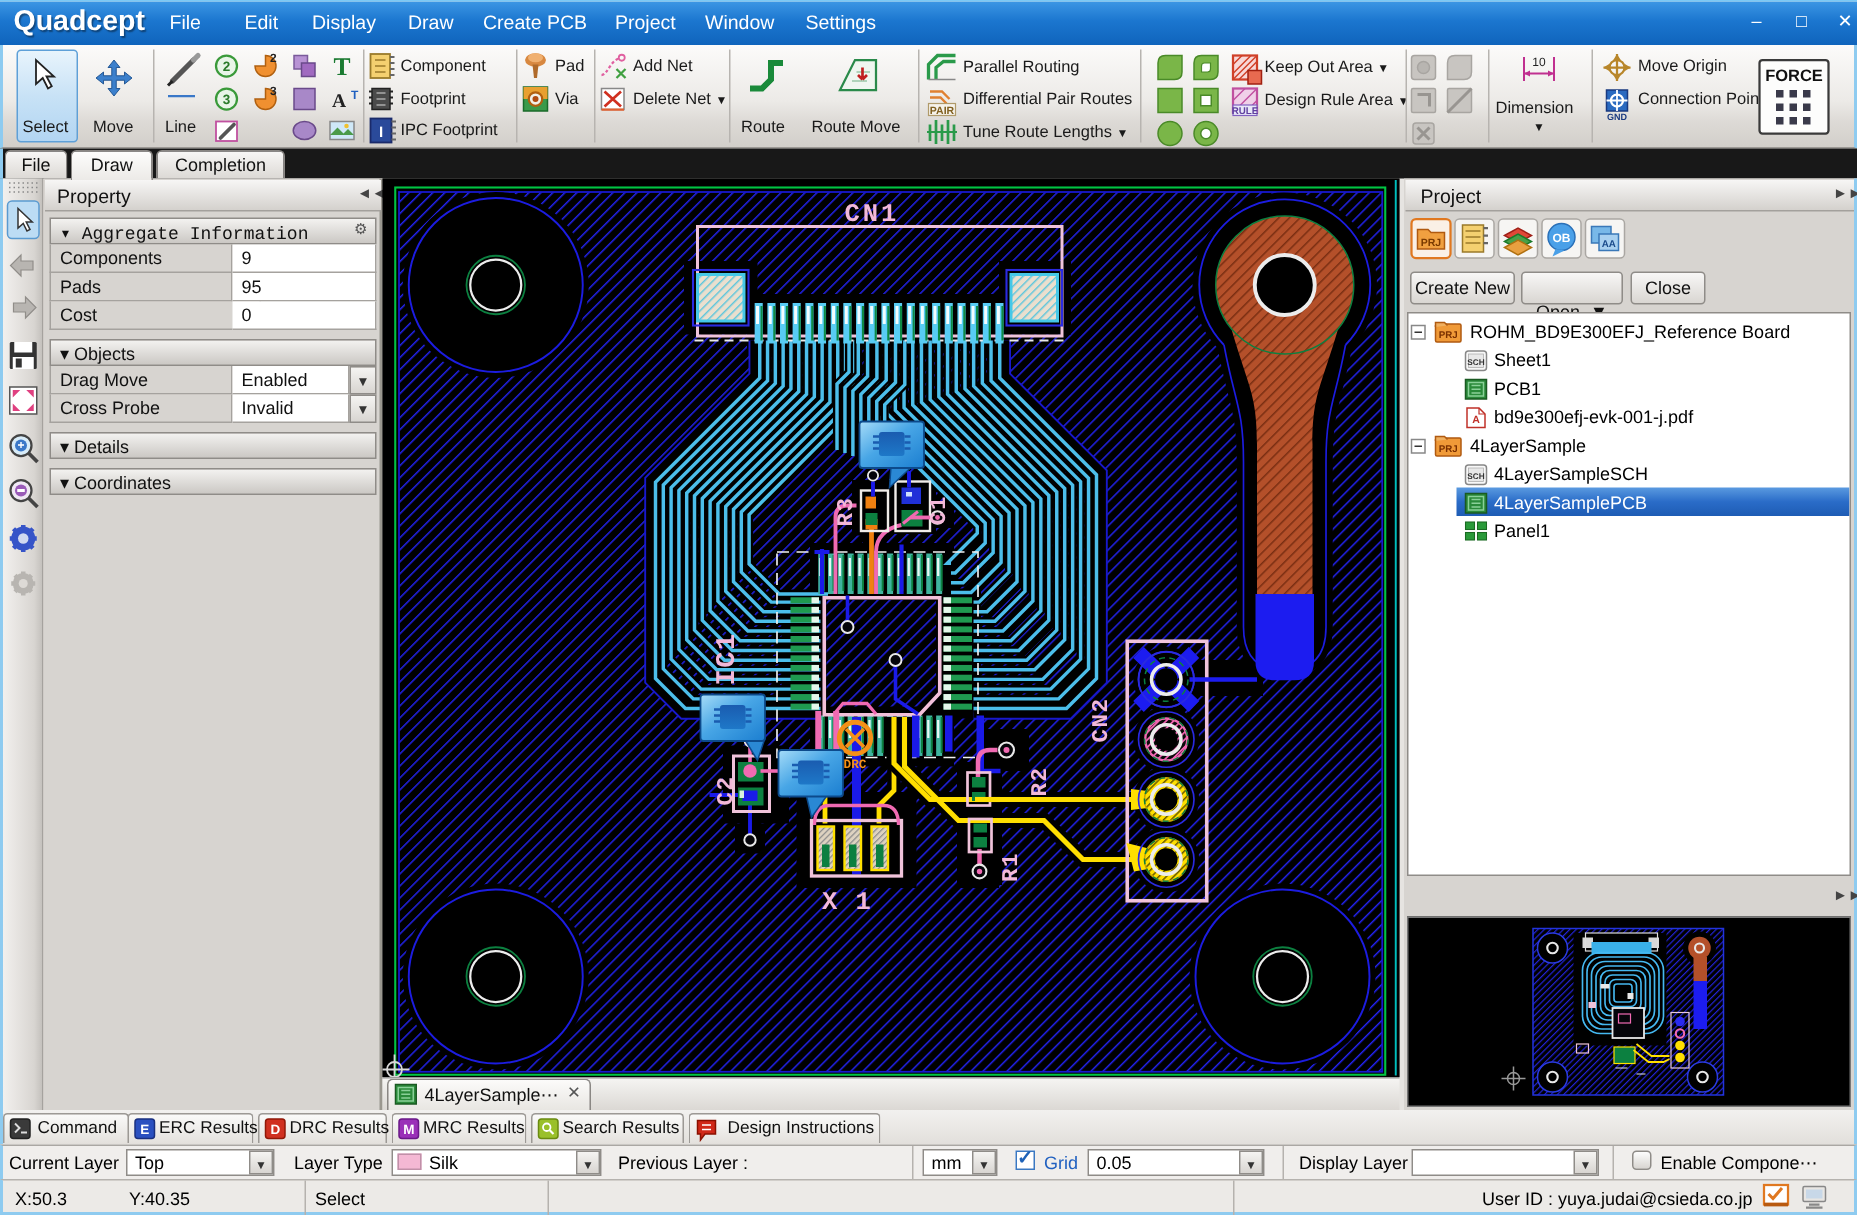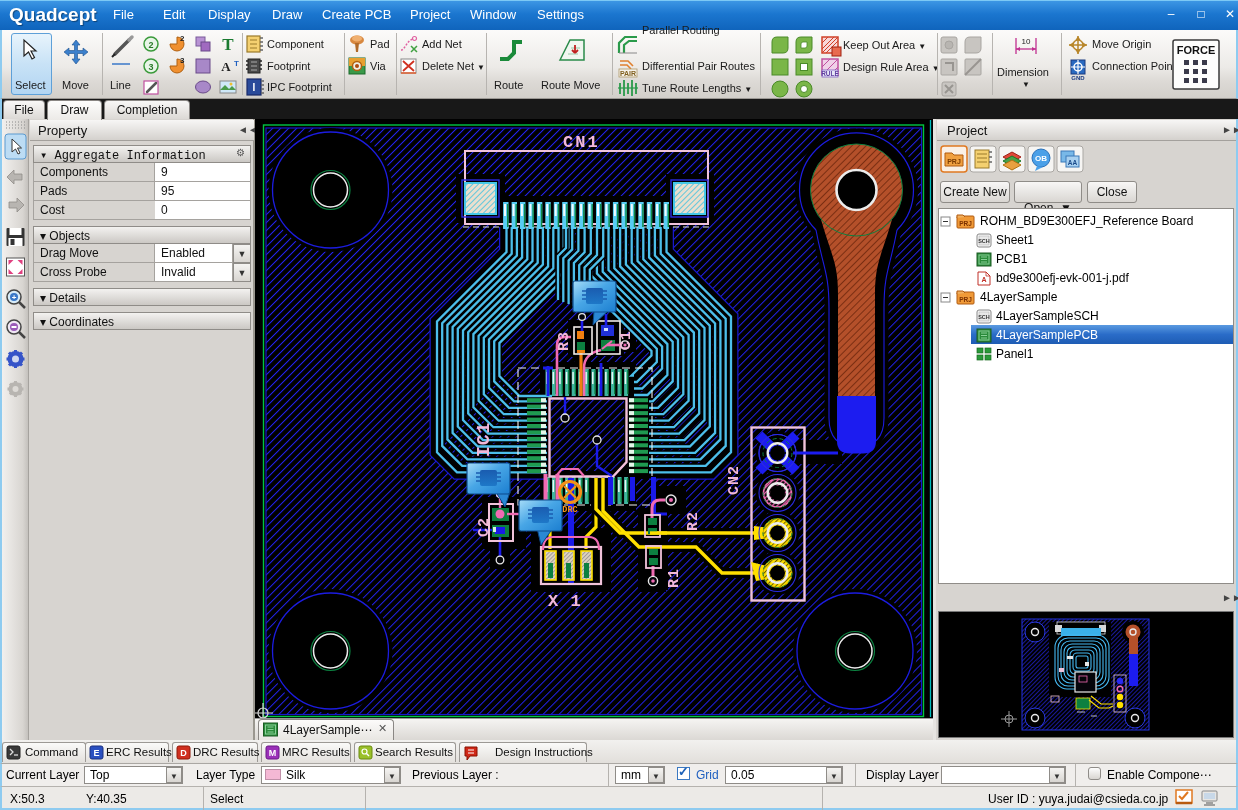--- a/index.html
+++ b/index.html
@@ -70,21 +70,21 @@
   <div class="abs tlabel" style="left:110px;top:79px;">Line</div>
   <div class="abs tlabel" style="left:267px;top:38px;">Component</div>
   <div class="abs tlabel" style="left:267px;top:60px;">Footprint</div>
   <div class="abs tlabel" style="left:267px;top:81px;">IPC Footprint</div>
   <div class="abs tlabel" style="left:370px;top:38px;">Pad</div>
   <div class="abs tlabel" style="left:370px;top:60px;">Via</div>
   <div class="abs tlabel" style="left:422px;top:38px;">Add Net</div>
   <div class="abs tlabel" style="left:422px;top:60px;">Delete Net <span style="font-size:8px;">▼</span></div>
   <div class="abs tlabel" style="left:494px;top:79px;">Route</div>
   <div class="abs tlabel" style="left:541px;top:79px;">Route Move</div>
-  <div class="abs tlabel" style="left:642px;top:24px;">Parallel Routing</div>
+  <div class="abs tlabel" style="left:642px;top:39px;">Parallel Routing</div>
   <div class="abs tlabel" style="left:642px;top:60px;">Differential Pair Routes</div>
   <div class="abs tlabel" style="left:642px;top:82px;">Tune Route Lengths <span style="font-size:8px;">▼</span></div>
   <div class="abs tlabel" style="left:843px;top:39px;">Keep Out Area <span style="font-size:8px;">▼</span></div>
   <div class="abs tlabel" style="left:843px;top:61px;">Design Rule Area <span style="font-size:8px;">▼</span></div>
   <div class="abs tlabel" style="left:997px;top:66px;">Dimension</div>
   <div class="abs tlabel" style="left:1022px;top:80px;font-size:8px;">▼</div>
   <div class="abs tlabel" style="left:1092px;top:38px;">Move Origin</div>
   <div class="abs tlabel" style="left:1092px;top:60px;">Connection Poin</div>
   <div class="vsep abs" style="left:102px;"></div>
   <div class="vsep abs" style="left:242px;"></div>
@@ -1056,21 +1056,21 @@
         <path d="M70,99 V115 M62,107 H78"></path>
       </g>
 </svg>
 
   <div id="paneltabs" class="abs"></div>
   <div class="btab abs" style="left:2px;width:84px;padding:3px 0 0 22px;">Command</div>
   <div class="btab abs" style="left:85px;width:84px;padding:3px 0 0 20px;">ERC Results</div>
   <div class="btab abs" style="left:172px;width:86px;padding:3px 0 0 20px;">DRC Results</div>
   <div class="btab abs" style="left:261px;width:90px;padding:3px 0 0 20px;">MRC Results</div>
   <div class="btab abs" style="left:354px;width:102px;padding:3px 0 0 20px;">Search Results</div>
-  <div class="btab abs" style="left:459px;width:128px;padding:3px 0 0 35px;">Design Instructions</div>
+  <div class="btab abs" style="left:459px;width:128px;padding:3px 0 0 25px;">Design Instructions</div>
   <svg id="btabicons" class="abs" style="left:0;top:740px;" width="700" height="23" viewBox="0 0 700 23">
     <g>
         <rect x="7" y="6" width="13" height="13" rx="2" fill="#3a3a3a" stroke="#222"></rect>
         <path d="M10,9 l3,3 -3,3" stroke="#ddd" stroke-width="1.3" fill="none"></path>
         <path d="M14,15 h4" stroke="#ddd" stroke-width="1.3"></path>
       </g>
     <g>
         <rect x="90" y="6" width="13" height="13" rx="2" fill="#2a50c0" stroke="#1a3080"></rect>
         <text x="96.5" y="16" font-size="9" fill="#fff" text-anchor="middle" font-weight="bold">E</text>
       </g>

